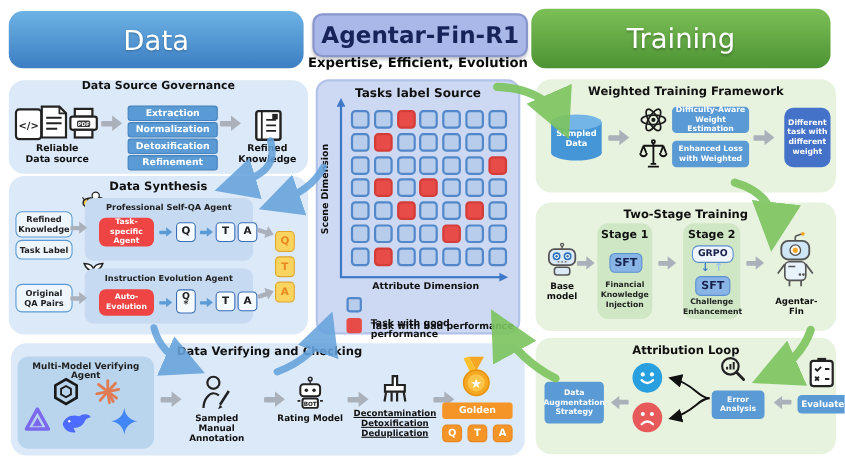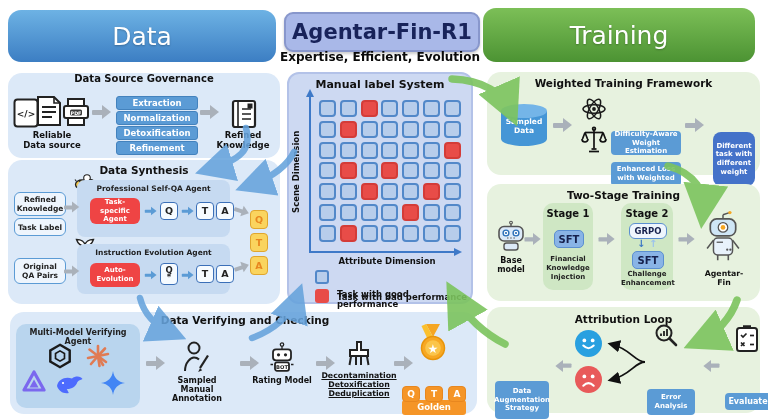--- a/index.html
+++ b/index.html
@@ -9,21 +9,21 @@
   .panel{position:absolute;border-radius:14px;}
   .pblue{background:#dce9f8;}
   .pgreen{background:#e7f2df;}
   .ptitle{position:absolute;font-weight:bold;font-size:10.5px;color:#111;text-align:center;}
   .hdr{position:absolute;border-radius:13px;color:#fff;font-size:25px;display:flex;align-items:center;justify-content:center;text-shadow:0 1px 2px rgba(0,0,0,.25);}
   .hdr-data{background:linear-gradient(#6db2e4,#3c7ec3);}
   .hdr-train{background:linear-gradient(#7cbf57,#4c9333);}
   .titlebox{position:absolute;background:#a9b8e8;border:2px solid #8897cc;border-radius:9px;color:#18235a;font-size:21px;font-weight:bold;display:flex;align-items:center;justify-content:center;box-shadow:0 2px 3px rgba(0,0,0,.2);}
   .subtitle{position:absolute;font-size:12px;font-weight:bold;color:#0a0a0a;text-align:center;}
   .pill{position:absolute;background:#5b9bd5;border:1px solid #4382bd;color:#fff;border-radius:3px;font-size:8.5px;font-weight:bold;text-align:center;line-height:12px;height:12px;}
-  .bluebox{position:absolute;background:#5b9bd5;color:#fff;border-radius:4px;font-size:7px;font-weight:bold;text-align:center;display:flex;align-items:center;justify-content:center;line-height:1.25;margin-top:34px;}
+  .bluebox{position:absolute;background:#5b9bd5;color:#fff;border-radius:4px;font-size:7px;font-weight:bold;text-align:center;display:flex;align-items:center;justify-content:center;line-height:1.25;}
   .greenbox{position:absolute;background:#ef4444;color:#fff;border-radius:6px;font-size:7px;font-weight:bold;display:flex;align-items:center;justify-content:center;text-align:center;line-height:1.25;}
   .inbox{position:absolute;background:#eef5fd;border:1.5px solid #5b9bd5;border-radius:6px;font-size:7.5px;font-weight:bold;color:#222;display:flex;align-items:center;justify-content:center;text-align:center;line-height:1.2;}
   .sub{position:absolute;background:#c6daf1;border-radius:8px;}
   .subt{position:absolute;width:100%;text-align:center;font-size:7.5px;font-weight:bold;color:#222;}
   .tok{position:absolute;width:18px;height:18px;background:#f6fbff;border:1.5px solid #3a6fb8;border-radius:4px;font-weight:bold;font-size:9.5px;color:#222;display:flex;align-items:center;justify-content:center;box-sizing:border-box;text-align:center;line-height:1;}
   .tok.yellow{background:#fad45e;border-color:#e0a62e;color:#e8871f;}
   .tok.orange{background:#f59527;border-color:#e8871f;color:#fff;font-size:9px;}
   .lbl{position:absolute;font-size:8px;color:#111;text-align:center;line-height:1.15;}
   .ar{position:absolute;width:20px;height:14px;--c:#aab1ba;}
   .ar::before{content:"";position:absolute;left:0;top:4.5px;width:11px;height:5px;background:var(--c);border-radius:1px;}
@@ -164,21 +164,21 @@
 QA Pairs</div>
     <div class="ar" style="left:54px;top:104px;transform:scale(.8);"></div>
     <div class="ar" style="left:224px;top:44px;transform:scale(.8) rotate(18deg);"></div>
     <div class="ar" style="left:224px;top:100px;transform:scale(.8) rotate(-18deg);"></div>
     <div class="tok yellow" style="left:242px;top:50px;height:19px;">Q</div>
     <div class="tok yellow" style="left:242px;top:73px;height:19px;">T</div>
     <div class="tok yellow" style="left:242px;top:96px;height:19px;">A</div>
   </div>
 
   <div class="panel" style="left:287px;top:72px;width:186px;height:232px;background:#cdd9f2;border:2px solid #b3c2e8;border-radius:12px;box-sizing:border-box;">
-    <div class="ptitle" style="left:0;top:4px;width:100%;font-size:11px;">Manual label System</div>
+    <div class="ptitle" style="left:0;top:4px;width:100%;font-size:11px;">Tasks label Source</div>
     <div class="axis" style="left:20px;top:22px;width:2px;height:156px;"></div>
     <div class="tri-up" style="left:16.5px;top:15px;"></div>
     <div class="axis" style="left:20px;top:177px;width:146px;height:2px;"></div>
     <div class="tri-right" style="left:165px;top:173.5px;"></div>
     <div class="lbl" style="left:-57px;top:93px;width:130px;font-size:8.5px;font-weight:bold;transform:rotate(-90deg);">Scene Dimension</div>
     <div id="task-grid">
         <div class="cell"></div>
         <div class="cell"></div>
         <div class="cell bad"></div>
         <div class="cell"></div>

